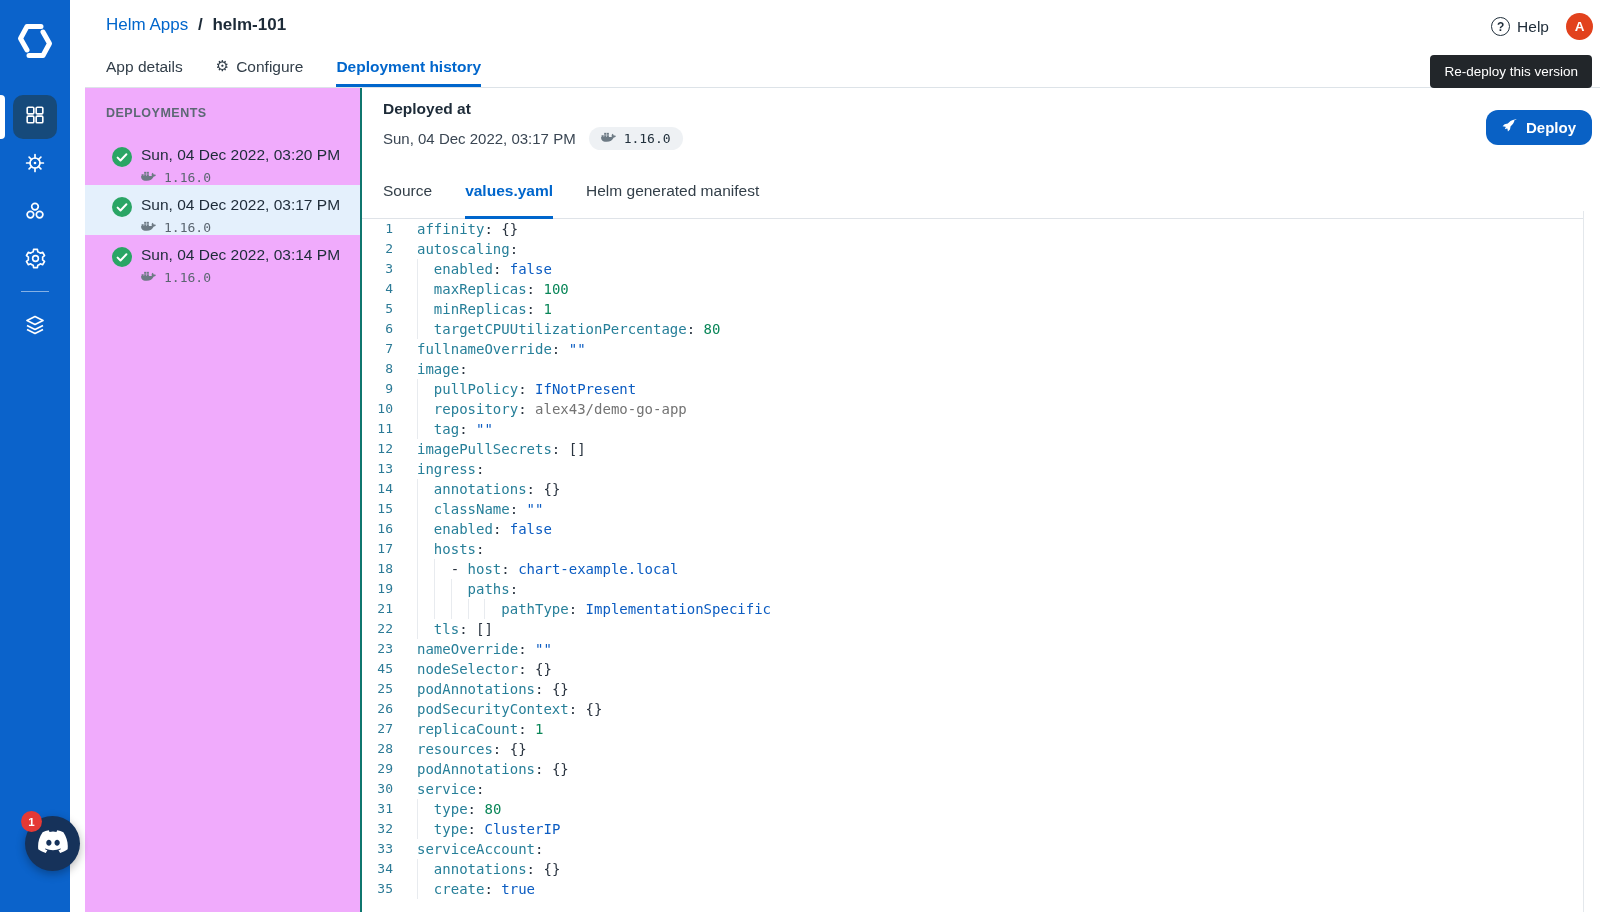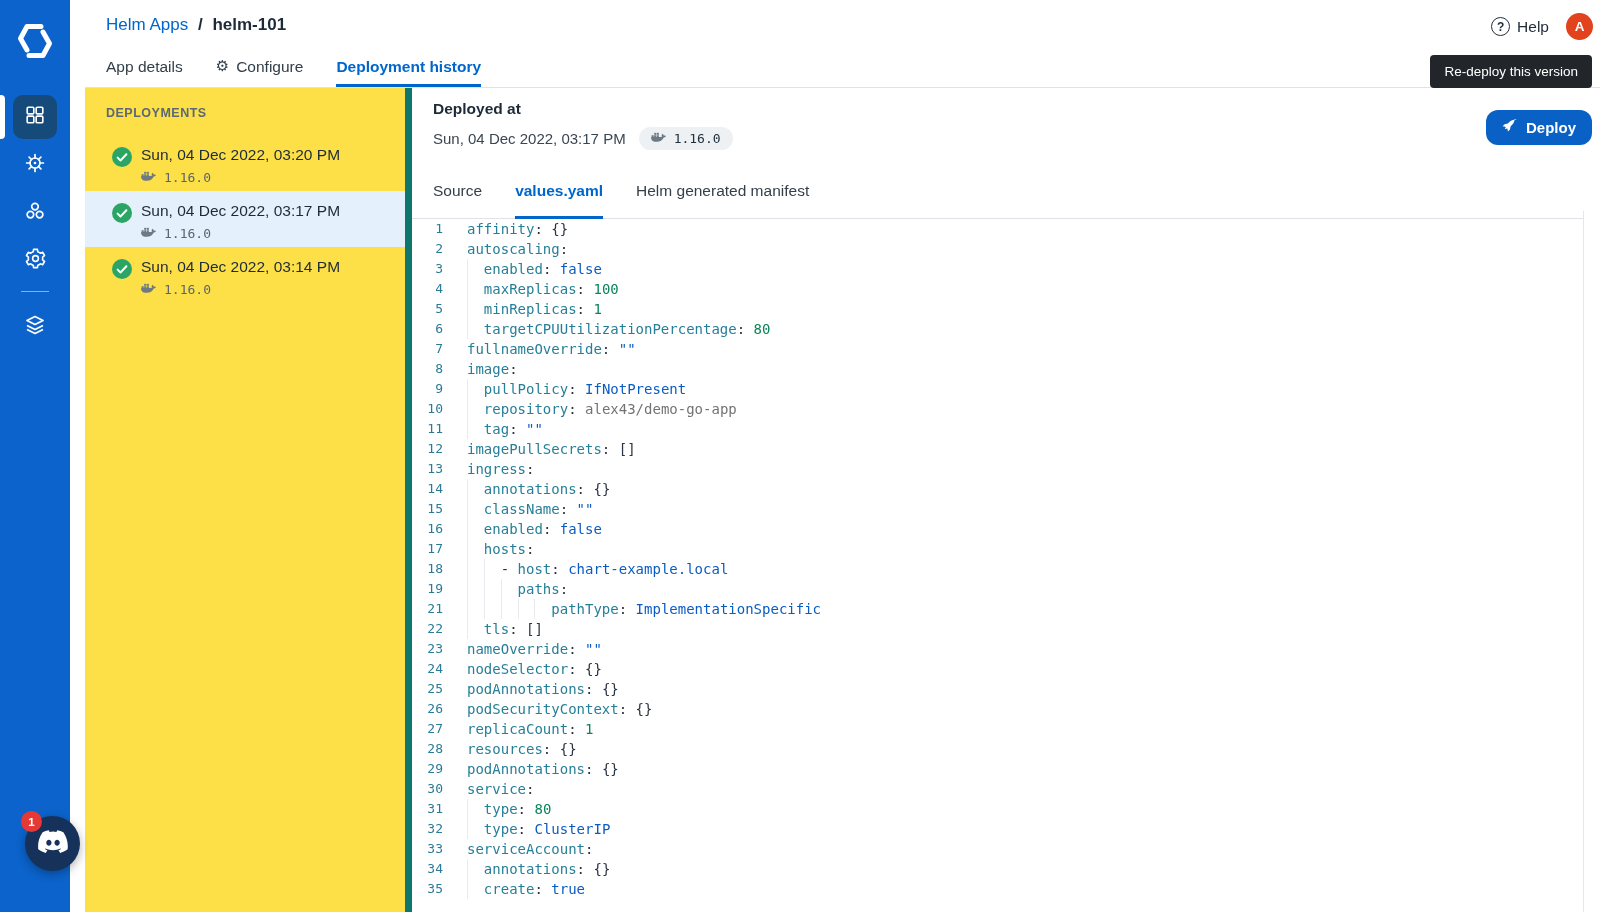--- a/index.html
+++ b/index.html
@@ -35,24 +35,24 @@
   .help{display:flex;align-items:center;gap:7px;font-size:15.5px;color:#1d2b38;cursor:pointer;}
   .help-q{width:19px;height:19px;border:1.7px solid #21303c;border-radius:50%;display:flex;align-items:center;
           justify-content:center;font-size:12px;font-weight:700;box-sizing:border-box;}
   .avatar{width:27px;height:27px;border-radius:50%;background:#e2421d;color:#fff;font-weight:700;font-size:13.5px;
           display:flex;align-items:center;justify-content:center;cursor:pointer;}
   .tooltip{position:absolute;right:8px;top:55px;height:33px;display:flex;align-items:center;background:#22262a;
            color:#fff;font-size:13.5px;padding:0 14px;border-radius:4px;z-index:50;white-space:nowrap;}
 
   
   .content{position:absolute;top:88px;left:0;width:1530px;height:824px;display:flex;}
-  .deps{width:327px;flex:none;border-right:7px solid #0f766e;box-sizing:border-box;padding-top:18px;background:#fde047;}
+  .deps{width:277px;flex:none;border-right:2px solid #0f766e;box-sizing:border-box;padding-top:18px;background:#f0abfc;}
   .deps-title{margin-left:21px;font-size:12.5px;font-weight:700;letter-spacing:.5px;color:#5c6874;}
   .dep-list{margin-top:15px;}
-  .dep-item{display:flex;gap:9px;padding:11px 12px 6px 27px;cursor:pointer;}
+  .dep-item{display:flex;gap:9px;padding:11px 12px 0 27px;cursor:pointer;}
   .dep-item.selected{background:#e4f0fc;}
   .dep-check{flex:none;margin-top:1px;width:20px;height:20px;}
   .dep-time{font-size:15.5px;color:#1d2b38;}
   .dep-ver{margin-top:6px;display:flex;align-items:center;gap:8px;font-family:"DejaVu Sans Mono",monospace;
            font-size:13px;color:#5a6570;}
 
   .main{flex:1;position:relative;background:#fff;}
   .main-head{display:flex;justify-content:space-between;align-items:flex-start;padding:12px 23px 0 21px;height:94px;box-sizing:border-box;}
   .dh-heading{font-size:15.5px;font-weight:700;color:#1d2b38;}
   .dh-meta{display:flex;align-items:center;gap:13px;margin-top:9px;}
@@ -383,21 +383,21 @@
             </div>
             <div class="code-line">
               <span class="ln">22</span>
               <span class="ct"><i class="g" style="left:0ch"></i><span class="v-punct">  </span><span class="k">tls</span><span class="v-punct">:</span> <span class="v-punct">[]</span></span>
             </div>
             <div class="code-line">
               <span class="ln">23</span>
               <span class="ct"><span class="v-punct"></span><span class="k">nameOverride</span><span class="v-punct">:</span> <span class="v-scalar">""</span></span>
             </div>
             <div class="code-line">
-              <span class="ln">24</span>
+              <span class="ln">45</span>
               <span class="ct"><span class="v-punct"></span><span class="k">nodeSelector</span><span class="v-punct">:</span> <span class="v-punct">{}</span></span>
             </div>
             <div class="code-line">
               <span class="ln">25</span>
               <span class="ct"><span class="v-punct"></span><span class="k">podAnnotations</span><span class="v-punct">:</span> <span class="v-punct">{}</span></span>
             </div>
             <div class="code-line">
               <span class="ln">26</span>
               <span class="ct"><span class="v-punct"></span><span class="k">podSecurityContext</span><span class="v-punct">:</span> <span class="v-punct">{}</span></span>
             </div>

